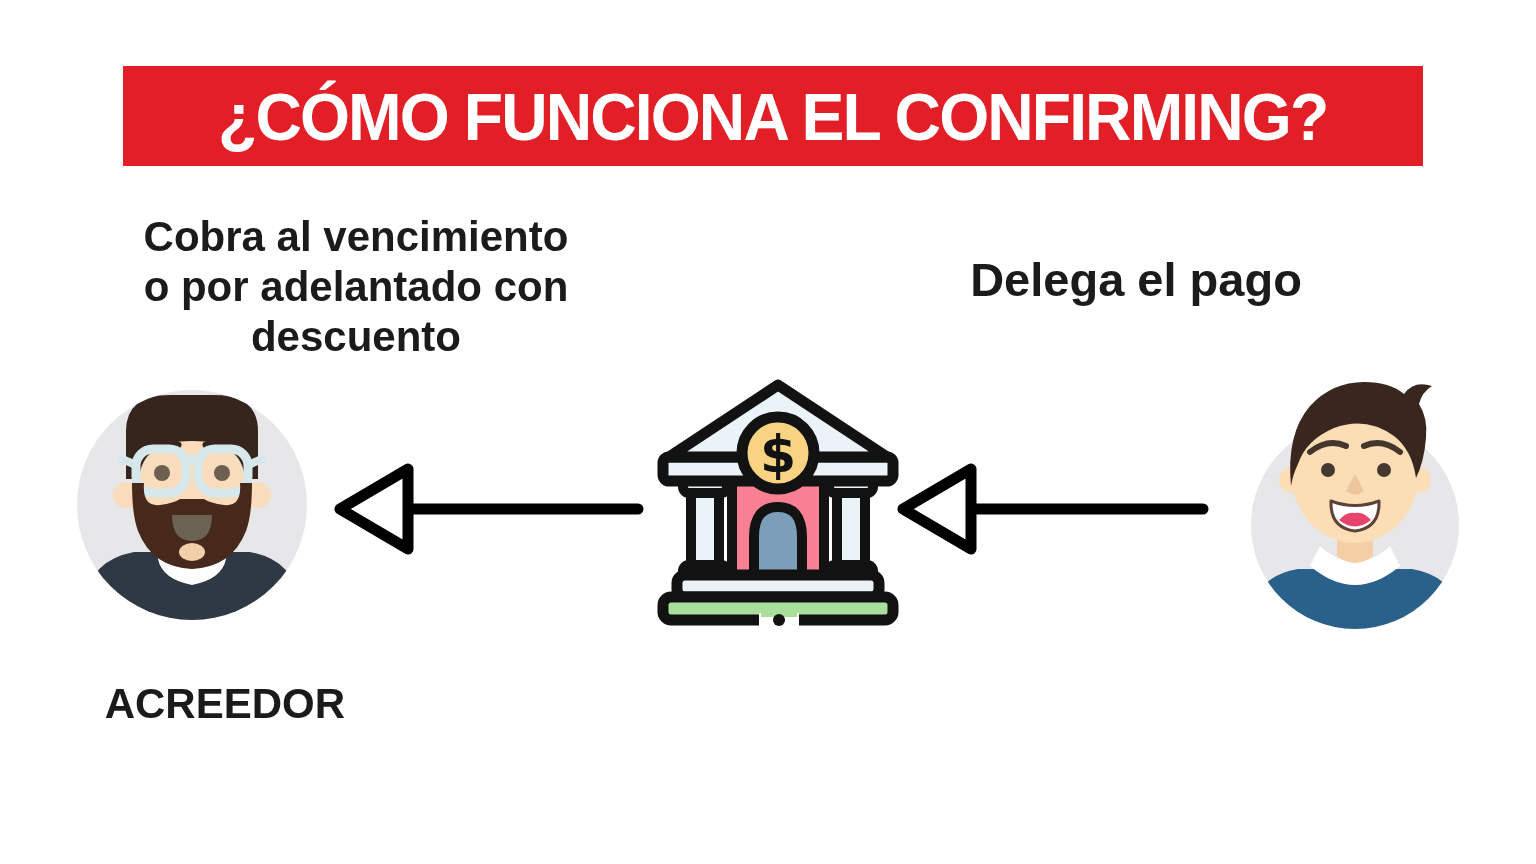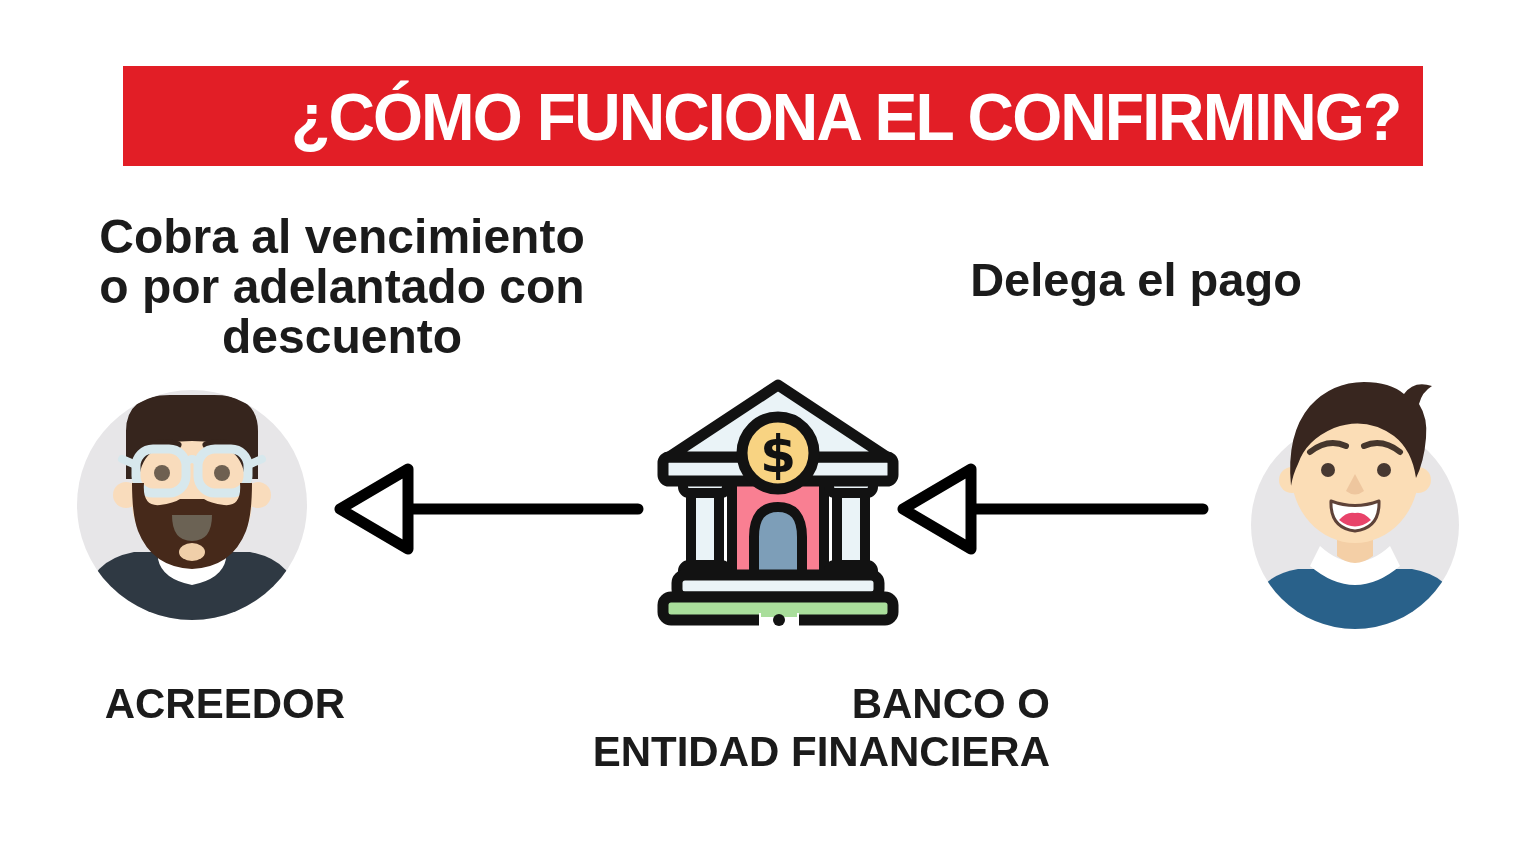--- a/index.html
+++ b/index.html
@@ -8,32 +8,32 @@
     background:#ffffff;
     font-family:"Liberation Sans", sans-serif;
     position:relative;
     overflow:hidden;
   }
   .canvas{position:absolute;inset:0;}
 
   .banner{
     position:absolute;left:123px;top:66px;width:1300px;height:100px;
     background:#E21E26;
-    display:flex;align-items:center;justify-content:flex-end;
+    display:flex;align-items:center;justify-content:center;
   }
   .banner .title{
     color:#ffffff;font-size:67px;font-weight:700;letter-spacing:-2px;
     transform:scaleX(0.96);transform-origin:center;white-space:nowrap;
   }
 
   .note{
     position:absolute;color:#1b1b1b;font-weight:700;text-align:center;
     white-space:pre-line;
   }
-  .note-left{left:92px;top:212px;width:500px;font-size:48px;line-height:50px;}
+  .note-left{left:106px;top:212px;width:500px;font-size:42px;line-height:50px;}
   .note-right{left:886px;top:254px;width:500px;font-size:47px;line-height:52px;}
 
   .node-label{
     position:absolute;color:#1b1b1b;font-weight:700;text-align:right;
     font-size:42px;line-height:48px;white-space:pre-line;letter-spacing:0px;
   }
   .label-creditor{left:45px;top:680px;width:300px;}
   .label-bank{left:450px;top:680px;width:600px;}
   .label-client{left:1205px;top:680px;width:300px;}
 
@@ -177,16 +177,14 @@
     <line x1="75" y1="54" x2="308" y2="54" stroke="#000000" stroke-width="11" stroke-linecap="round"></line>
     <polygon points="10,54 78,14 78,94" fill="#FFFFFF" stroke="#000000" stroke-width="11" stroke-linejoin="round"></polygon>
   </svg>
 
   <svg class="abs" style="left:893px;top:455px;" width="320" height="110" viewBox="0 0 320 110">
     <line x1="75" y1="54" x2="310" y2="54" stroke="#000000" stroke-width="11" stroke-linecap="round"></line>
     <polygon points="10,54 78,14 78,94" fill="#FFFFFF" stroke="#000000" stroke-width="11" stroke-linejoin="round"></polygon>
   </svg>
 
   <div class="node-label label-creditor">ACREEDOR</div>
-  <div class="node-label label-bank">BANCO O
-ENTIDAD FINANCIERA</div>
 
 </div>
 
 </body></html>

